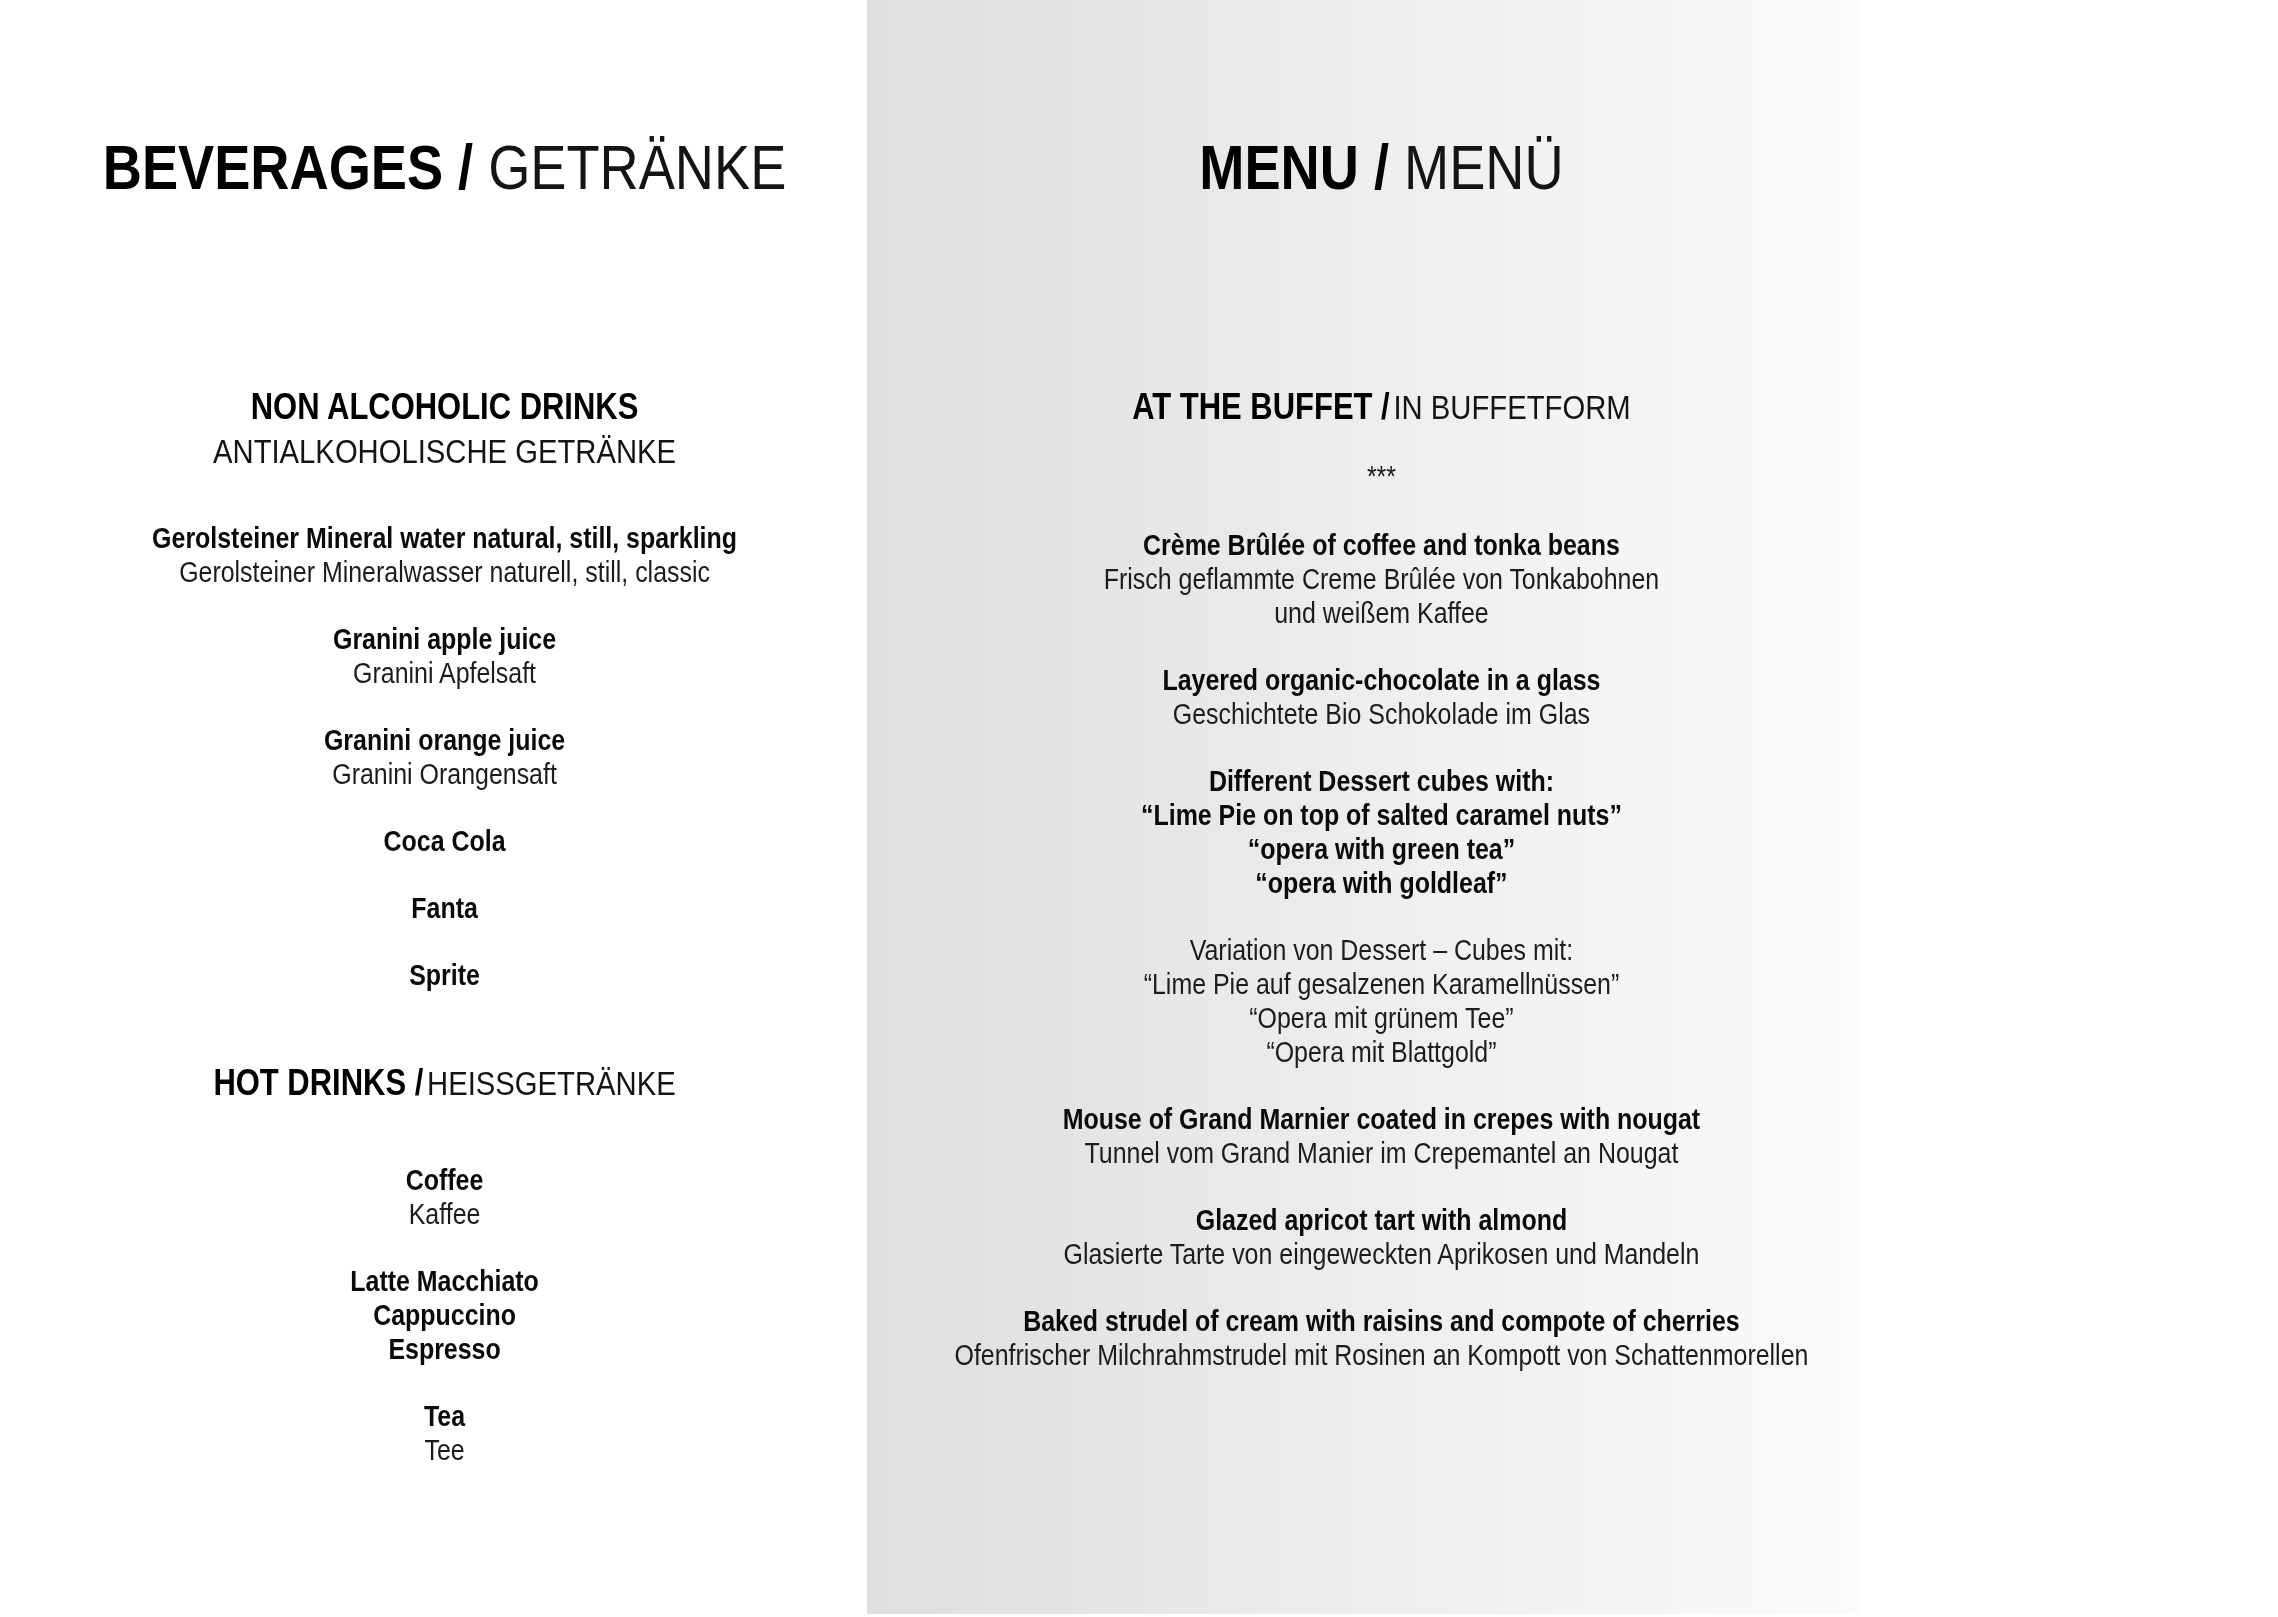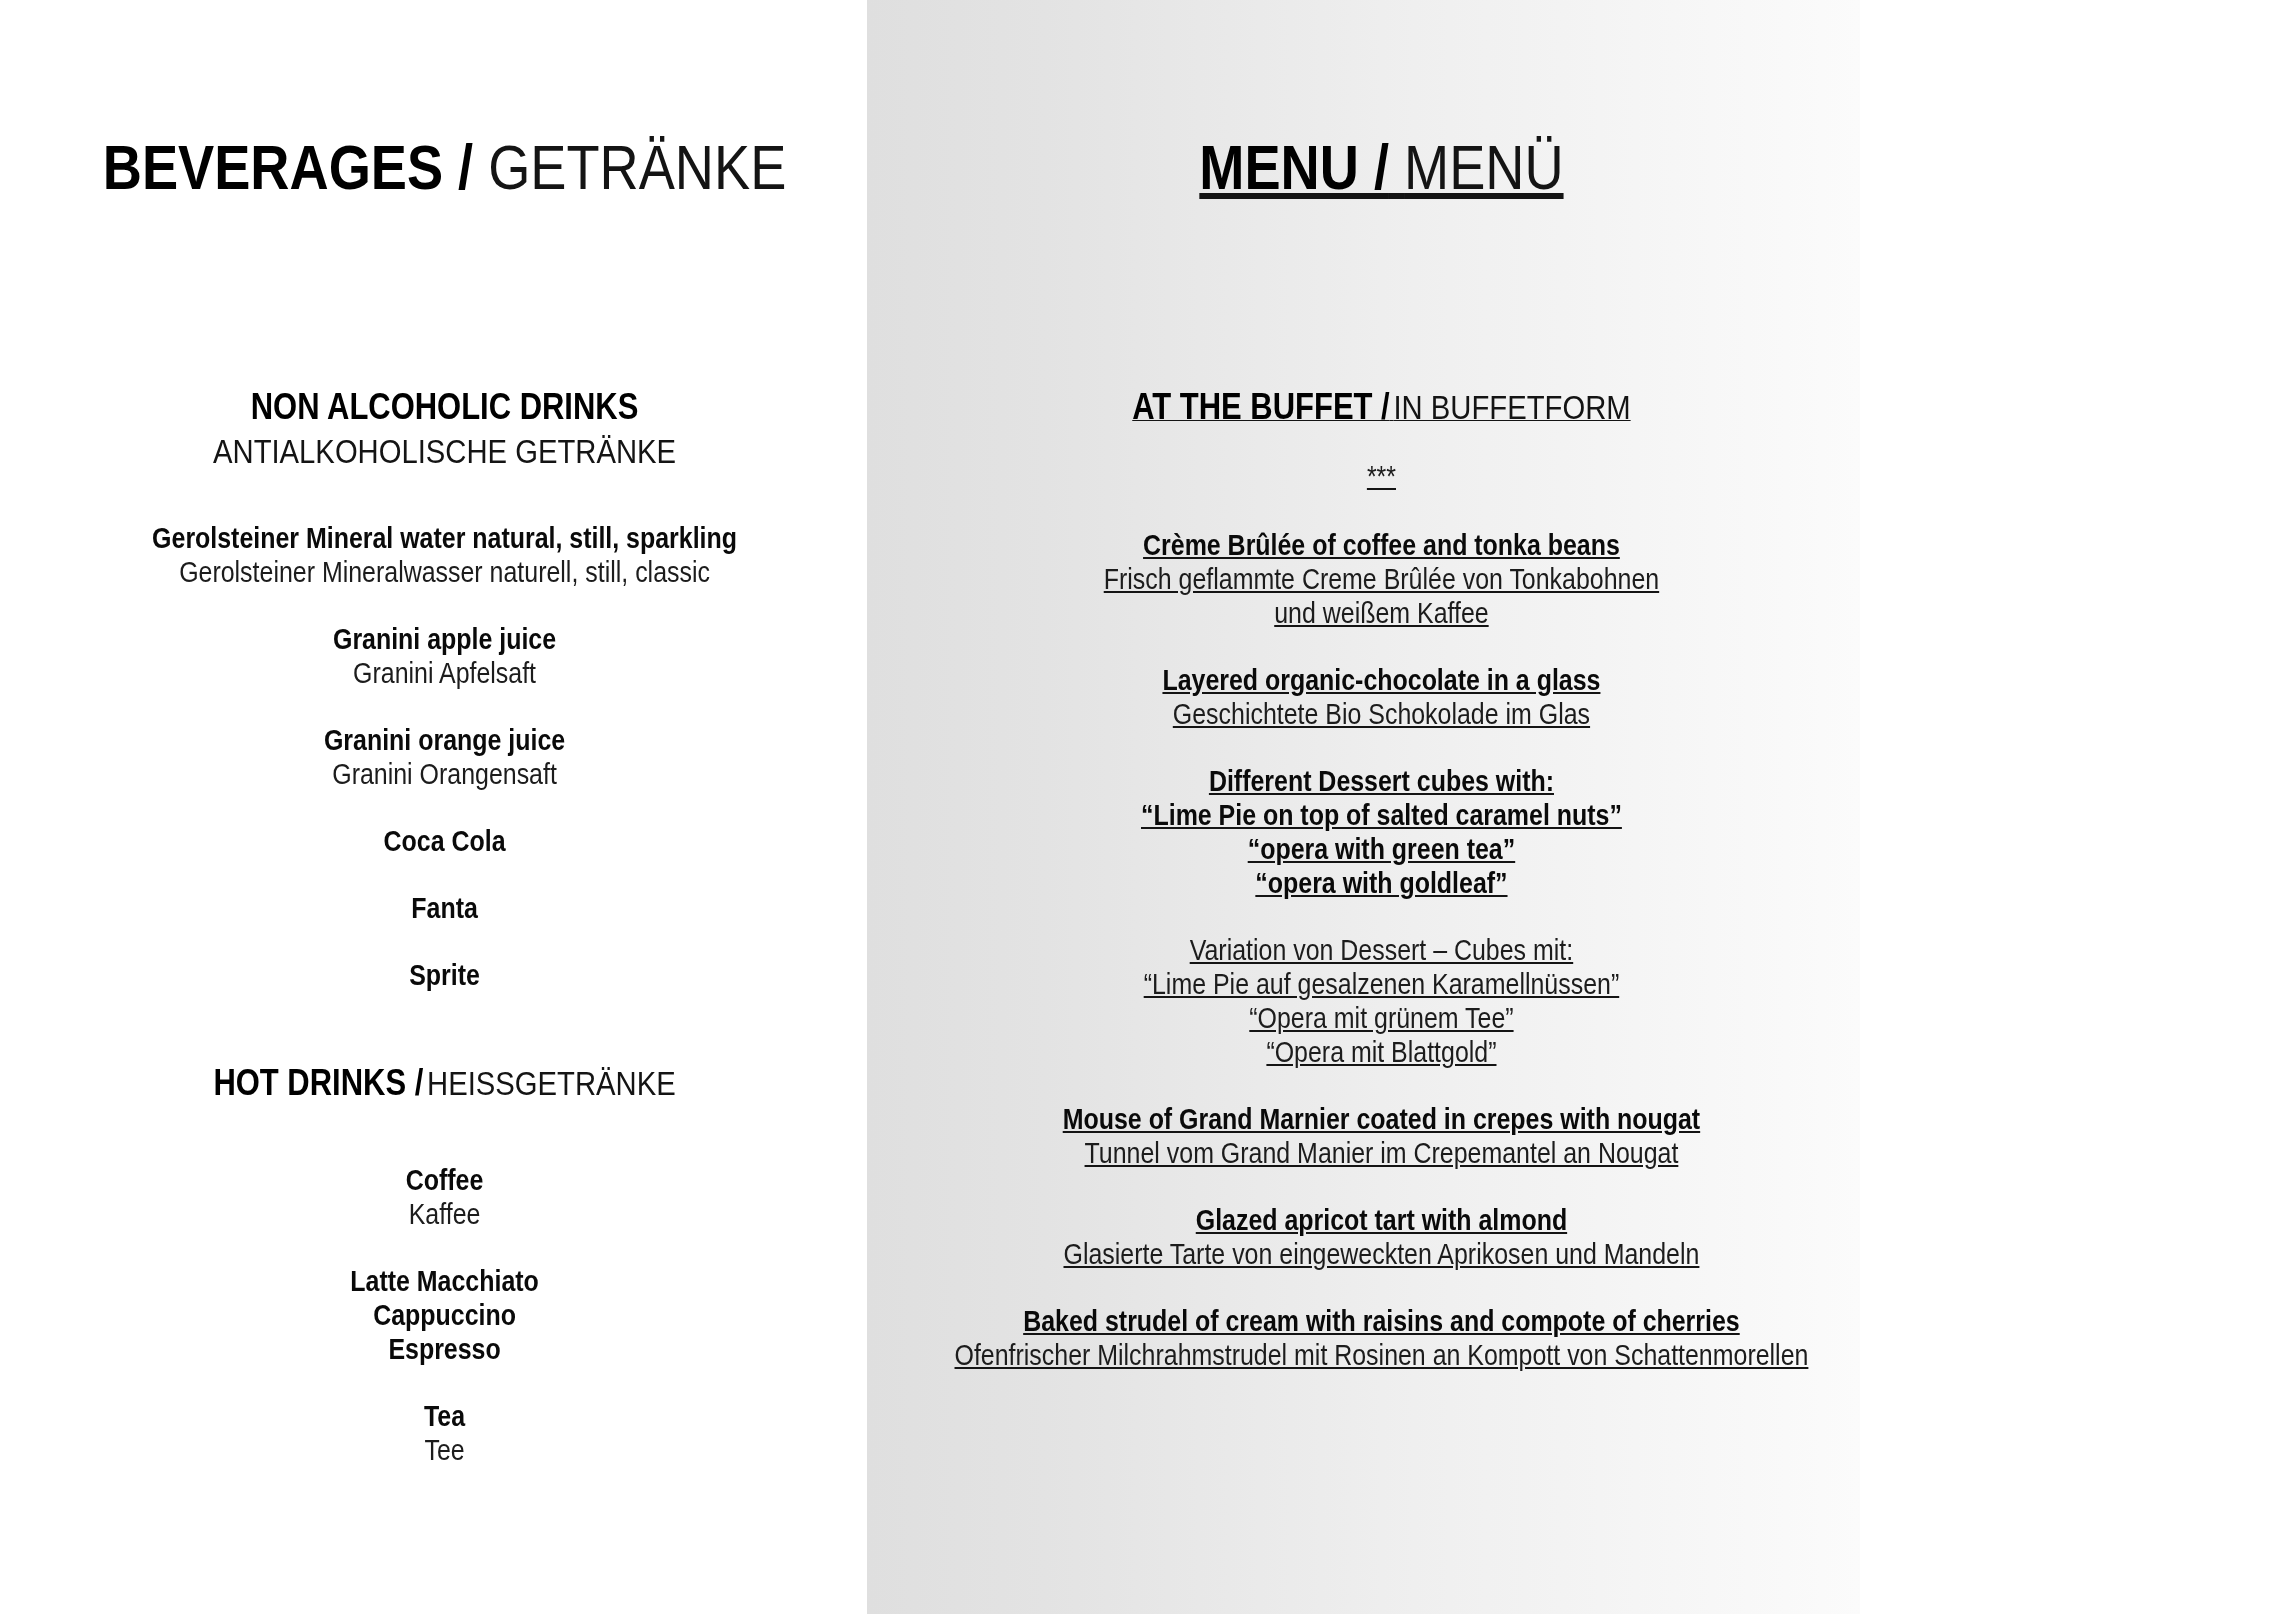--- a/index.html
+++ b/index.html
@@ -12,21 +12,20 @@
     background: #ffffff;
   }
   .page { display: flex; width: 1860px; height: 1618px; }
 
   .half { box-sizing: border-box; height: 100%; text-align: center; }
   .half.left  { width: 1111px; background: #ffffff; }
   .half.right {
     width: 1168px;
     background: linear-gradient(to right, #dfdfdf 0%, #e3e3e3 18%, #efefef 55%, #fbfbfb 100%);
     position: relative;
-    text-decoration: underline;
   }
   .half.right::after {
     content: ""; position: absolute; left: 0; right: 0; bottom: 0; height: 3.8px;
     background: #ffffff;
   }
 
   
   .content {
     transform: scaleX(0.86);
     transform-origin: center top;

